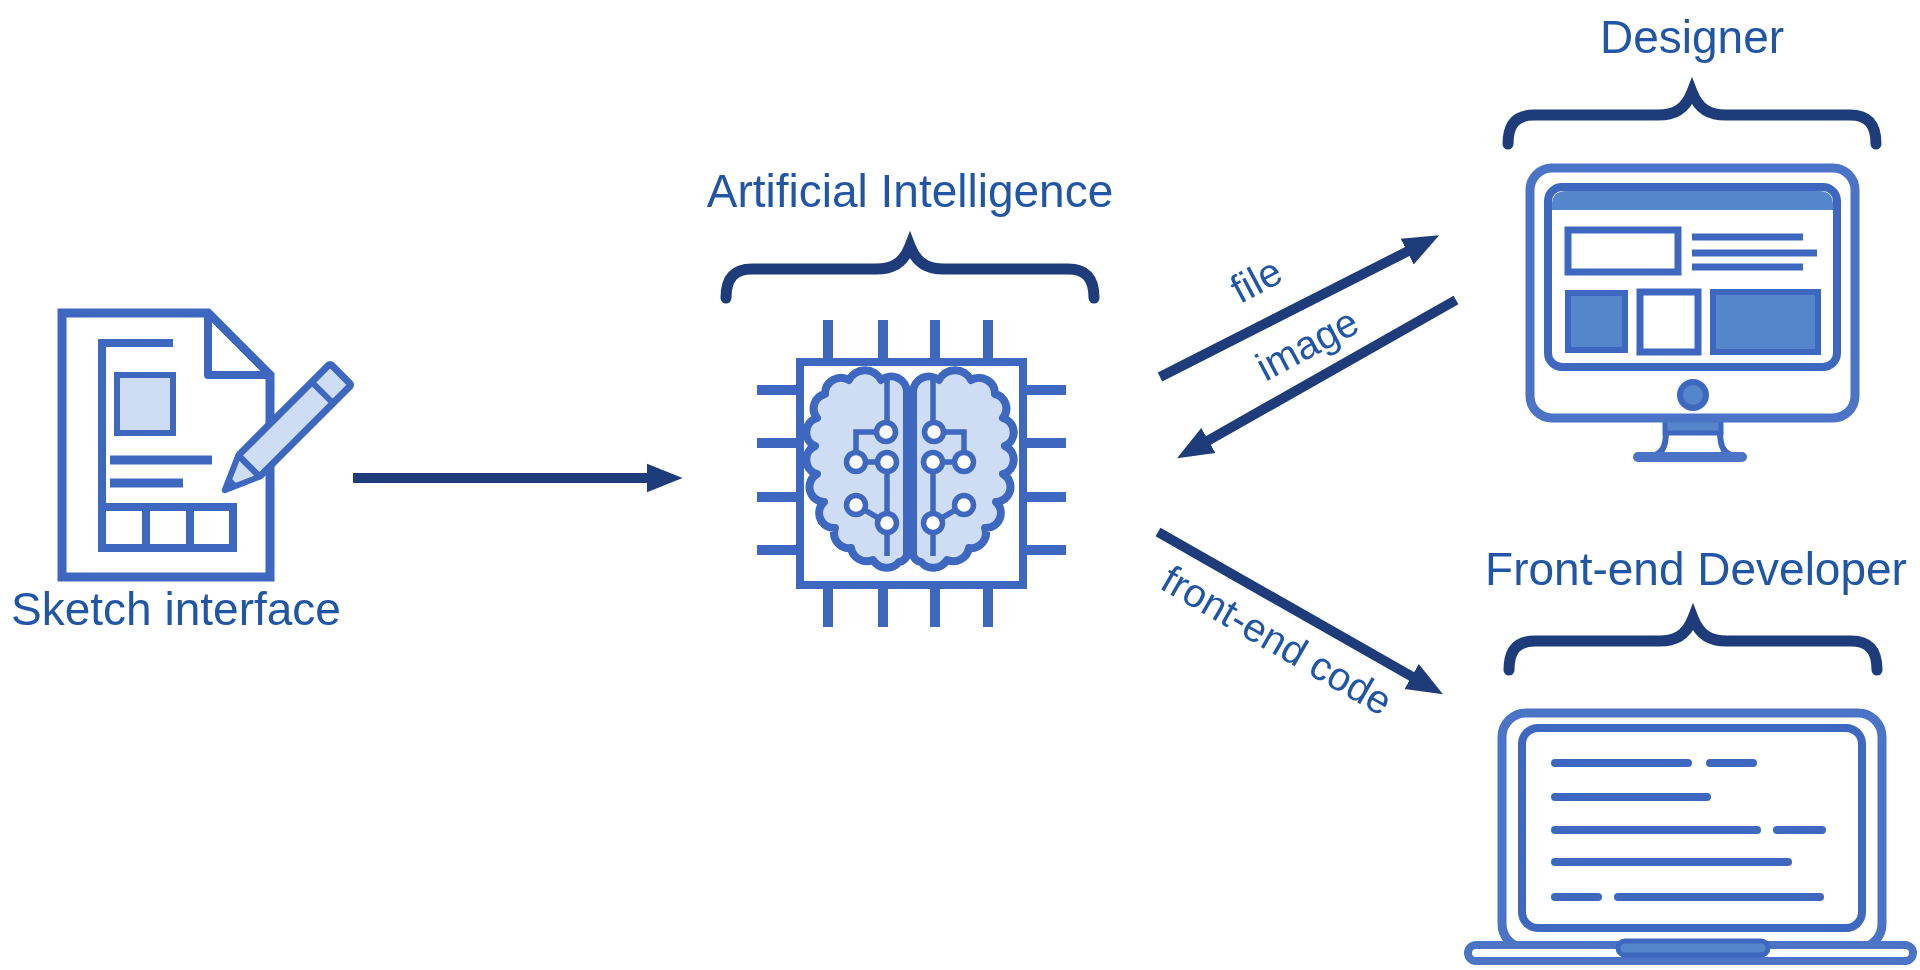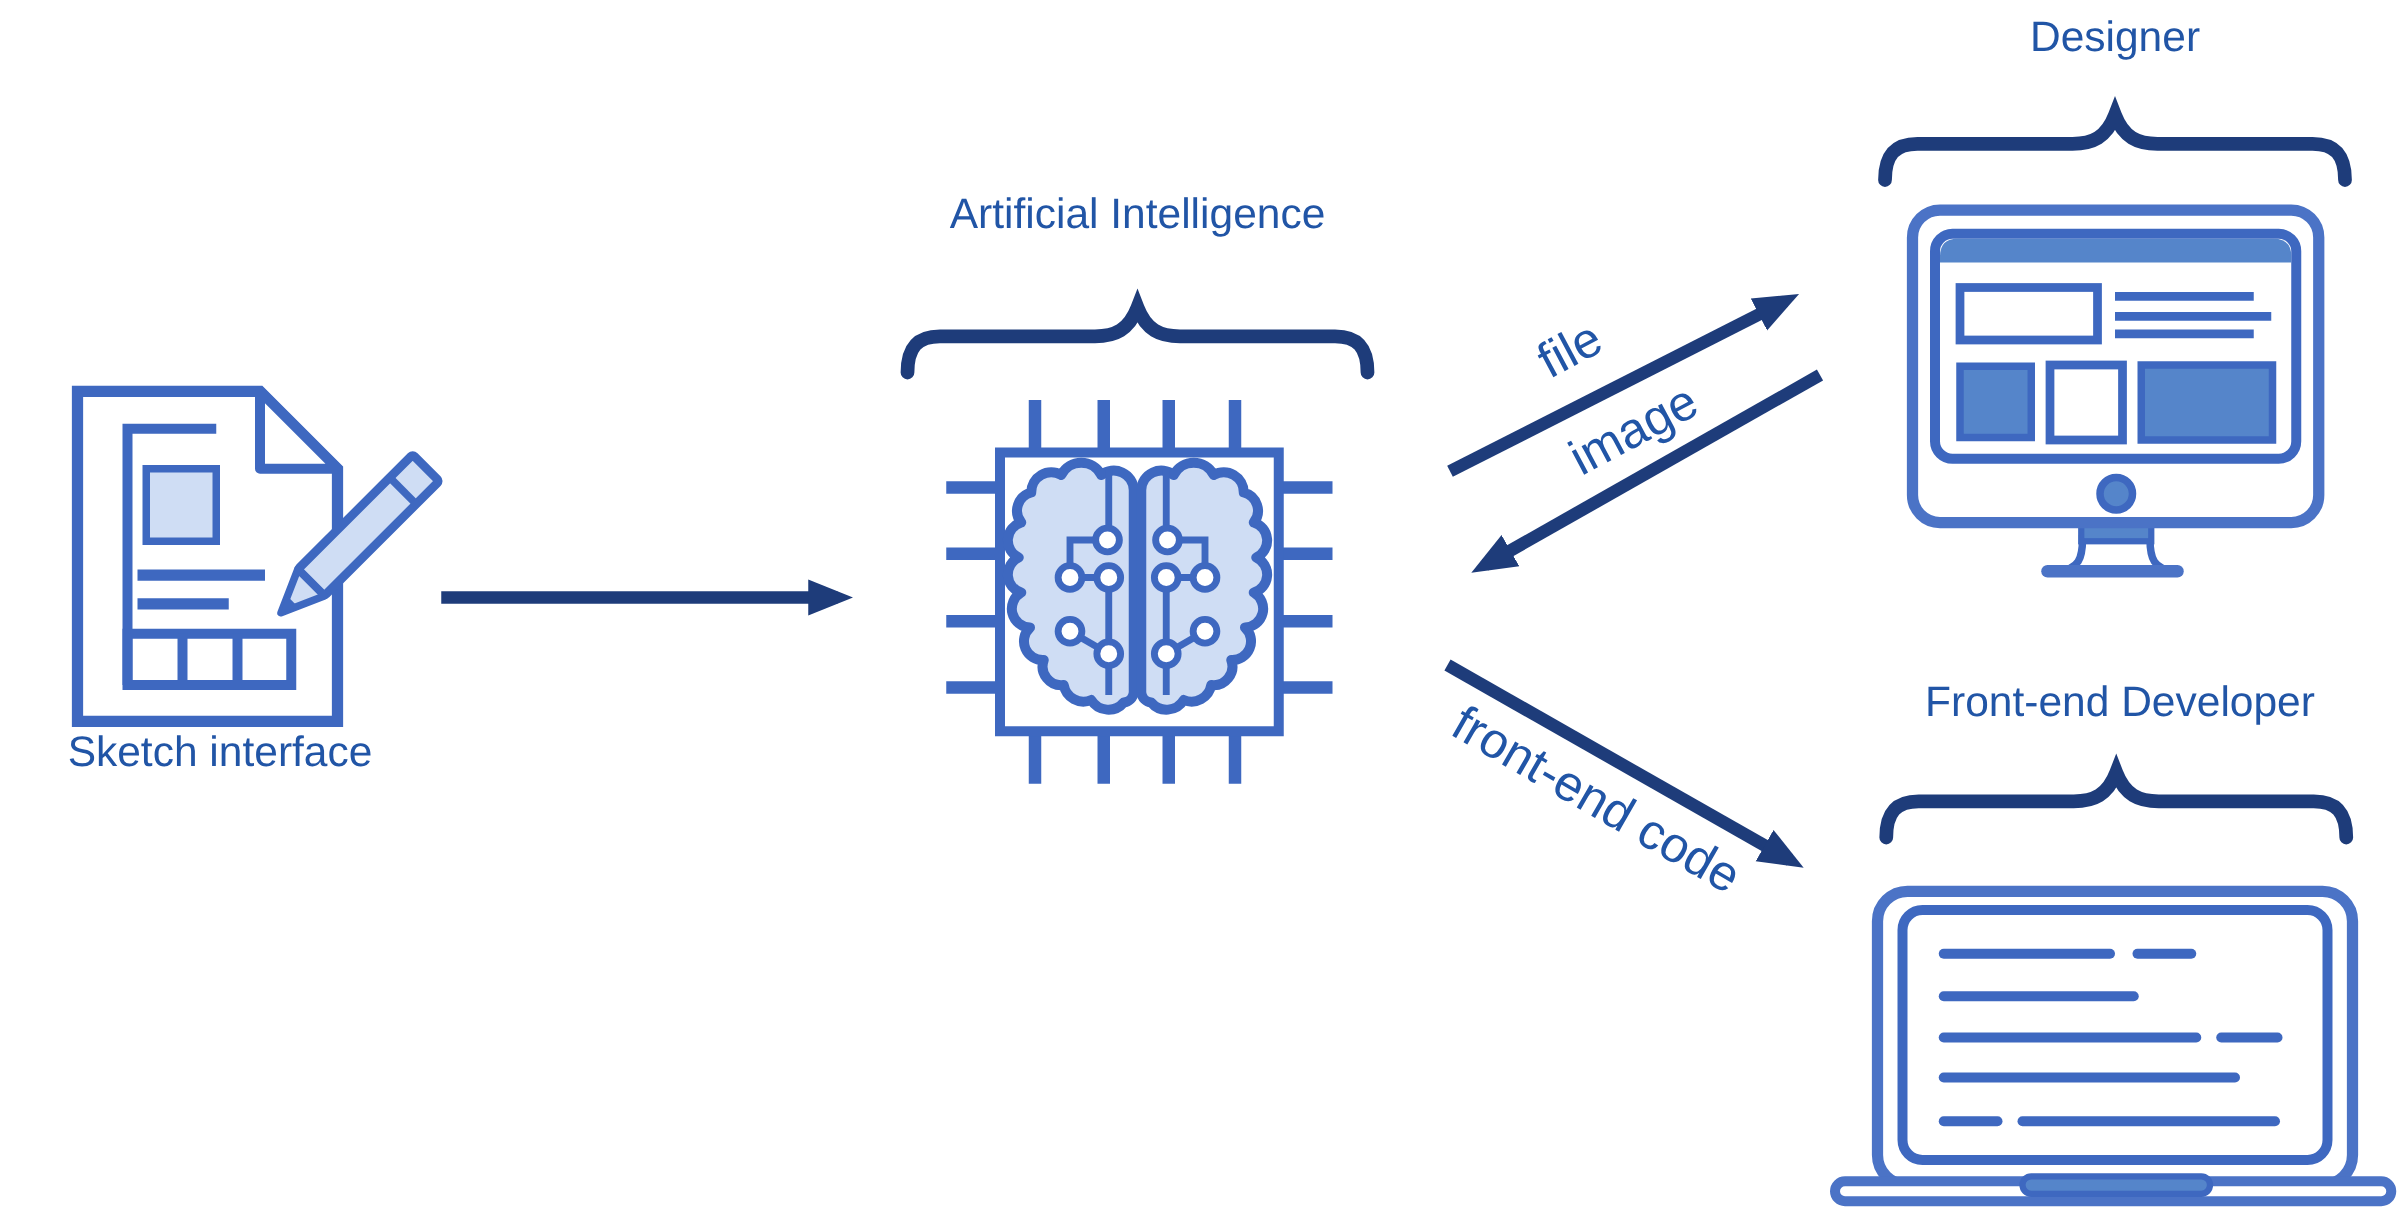--- a/index.html
+++ b/index.html
@@ -5,21 +5,21 @@
   :root{
     --background:#ffffff; --navy:#1e3c7a; --royal:#3e68c0; --bezel:#4b73c6;
     --light-fill:#cfddf4; --mid-fill:#5585ca; --label-blue:#2155a6;
   }
   *{margin:0;padding:0;box-sizing:border-box;}
   html,body{width:1920px;height:970px;overflow:hidden;}
   body{background:var(--background);font-family:"Liberation Sans",sans-serif;}
   .canvas{position:relative;width:1920px;height:970px;background:var(--background);}
   .abs{position:absolute;}
   .diagram-label{
-    position:absolute;color:var(--label-blue);font-size:34px;line-height:1.1;
+    position:absolute;color:var(--label-blue);font-size:46px;line-height:1.1;
     white-space:nowrap;transform:translateX(-50%);font-weight:400;
   }
   .edge-label{
     position:absolute;color:var(--label-blue);font-size:40px;line-height:1;
     white-space:nowrap;font-weight:400;
   }
   .edge-label.rot-up{transform:translate(-50%,-50%) rotate(-28deg);}
   .edge-label.rot-down{transform:translate(-50%,-50%) rotate(30deg);}
   svg{display:block;overflow:visible;}
   .s-royal{stroke:var(--royal);fill:none;}
@@ -64,21 +64,21 @@
 
   <svg class="abs" style="left:350px;top:464px;" width="340" height="28" viewBox="0 0 340 28">
     <defs>
       <marker id="m-photo" viewBox="0 0 10 10" refX="6.5" refY="5" markerWidth="3.6" markerHeight="3.6" orient="auto">
         <path class="f-navy" d="M0,1 L10,5 L0,9 Z"></path>
       </marker>
     </defs>
     <line class="s-navy" stroke-width="10" x1="3" y1="14" x2="320" y2="14" marker-end="url(#m-photo)"></line>
   </svg>
 
-  <div class="diagram-label" style="left:910px;top:153px;">Artificial Intelligence</div>
+  <div class="diagram-label" style="left:910px;top:166px;">Artificial Intelligence</div>
   <svg class="abs" style="left:720px;top:238px;" width="380" height="64" viewBox="0 0 380 64">
     <path class="s-navy" stroke-width="11" stroke-linecap="round" fill="none" d="M6,60 C6,40 14,31 32,31 L156,31 C172,31 183,26 190,8 C197,26 208,31 224,31 L348,31 C366,31 374,40 374,60"></path>
   </svg>
   <svg class="abs" style="left:755px;top:318px;" width="313" height="312" viewBox="0 0 313 312">
 
     <g class="s-royal" stroke-width="10">
       <line x1="73" y1="2" x2="73" y2="44"></line>
         <line x1="128" y1="2" x2="128" y2="44"></line>
       <line x1="180" y1="2" x2="180" y2="44"></line>
         <line x1="233" y1="2" x2="233" y2="44"></line>

